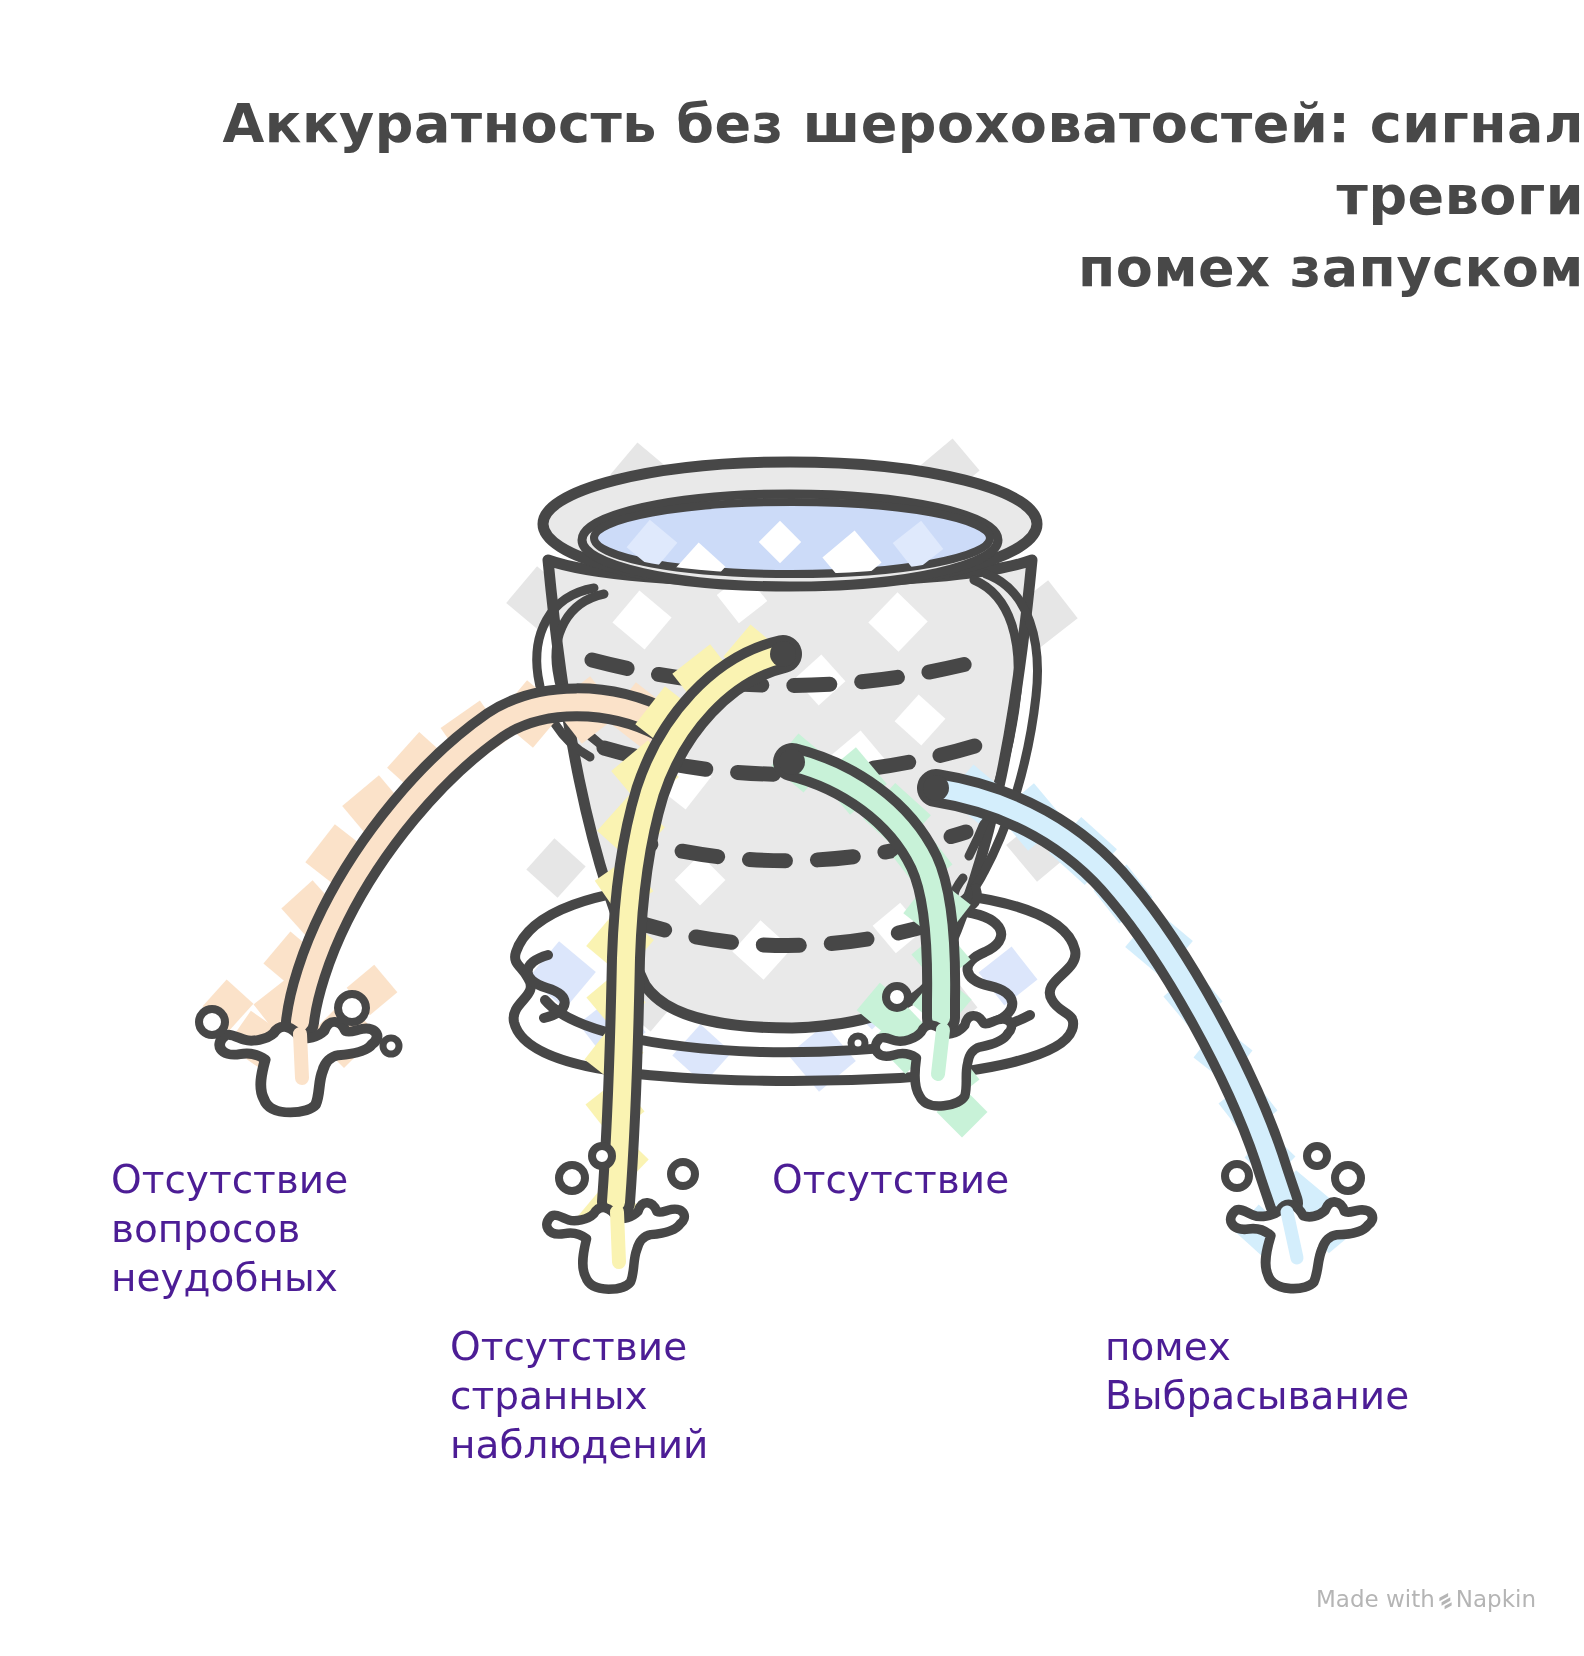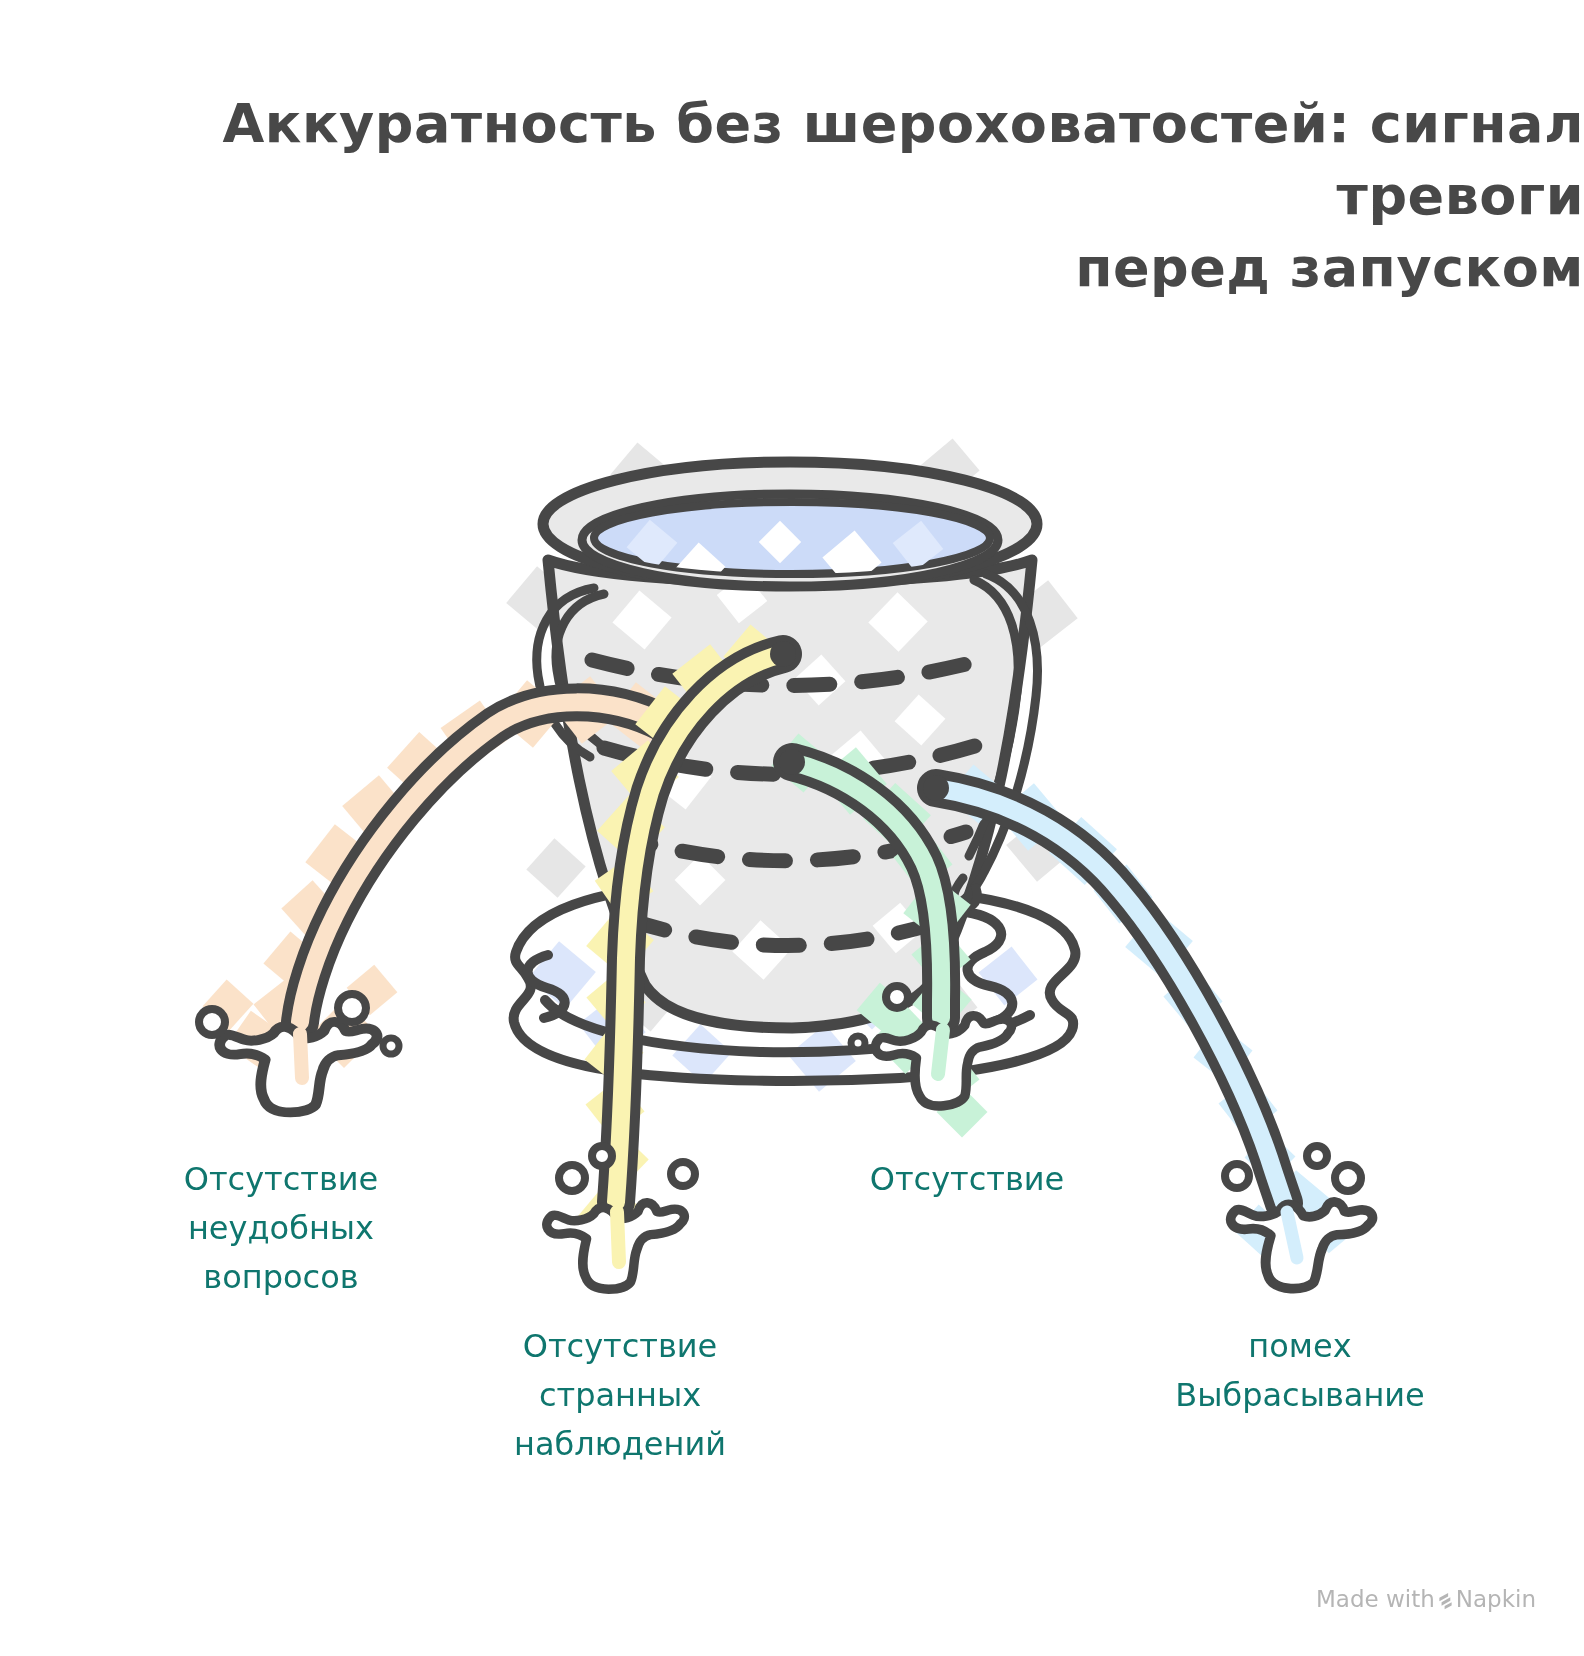--- a/index.html
+++ b/index.html
@@ -1,21 +1,21 @@
 <!DOCTYPE html>
 <html><head>
 <meta charset="utf-8">
 <style>
   html,body{margin:0;padding:0;background:#ffffff;}
   .stage{position:relative;width:1584px;height:1656px;background:#fff;overflow:hidden;
          font-family:"DejaVu Sans","Liberation Sans",sans-serif;}
   .artwork{position:absolute;left:0;top:0;}
   .title{position:absolute;left:0;top:88px;width:1584px;text-align:right;
          font-size:54px;font-weight:700;letter-spacing:.5px;color:#484848;line-height:72px;}
-  .label{position:absolute;text-align:center;font-size:32px;color:#0f766e;line-height:49px;}
+  .label{position:absolute;text-align:left;font-size:39px;color:#4c1d95;line-height:49px;}
   .watermark{position:absolute;top:1586px;right:48px;display:flex;align-items:center;
              font-size:23px;color:#b5b5b5;font-weight:500;}
   .watermark svg{display:block;}
 </style>
 </head>
 <body>
 
 <div class="stage">
 
   <svg class="artwork" width="1584" height="1656" viewBox="0 0 1584 1656">
@@ -220,27 +220,27 @@
       <g fill="#ffffff" stroke="#474747">
         <circle cx="1237" cy="1176" r="12" stroke-width="8"></circle>
         <circle cx="1317" cy="1156" r="10" stroke-width="8"></circle>
         <circle cx="1348" cy="1178" r="13" stroke-width="8"></circle>
       </g>
     </g>
   </svg>
 
   <div class="title">
     <div>Аккуратность без шероховатостей: сигнал тревоги</div>
-    <div>перед запуском</div>
+    <div>помех запуском</div>
   </div>
 
   <div class="label" style="left:111px;top:1155px;width:340px">
     <div>Отсутствие</div>
+    <div>вопросов</div>
     <div>неудобных</div>
-    <div>вопросов</div>
   </div>
   <div class="label" style="left:450px;top:1322px;width:340px">
     <div>Отсутствие</div>
     <div>странных</div>
     <div>наблюдений</div>
   </div>
   <div class="label" style="left:772px;top:1155px;width:390px">
     <div>Отсутствие</div>
   </div>
   <div class="label" style="left:1105px;top:1322px;width:390px">

